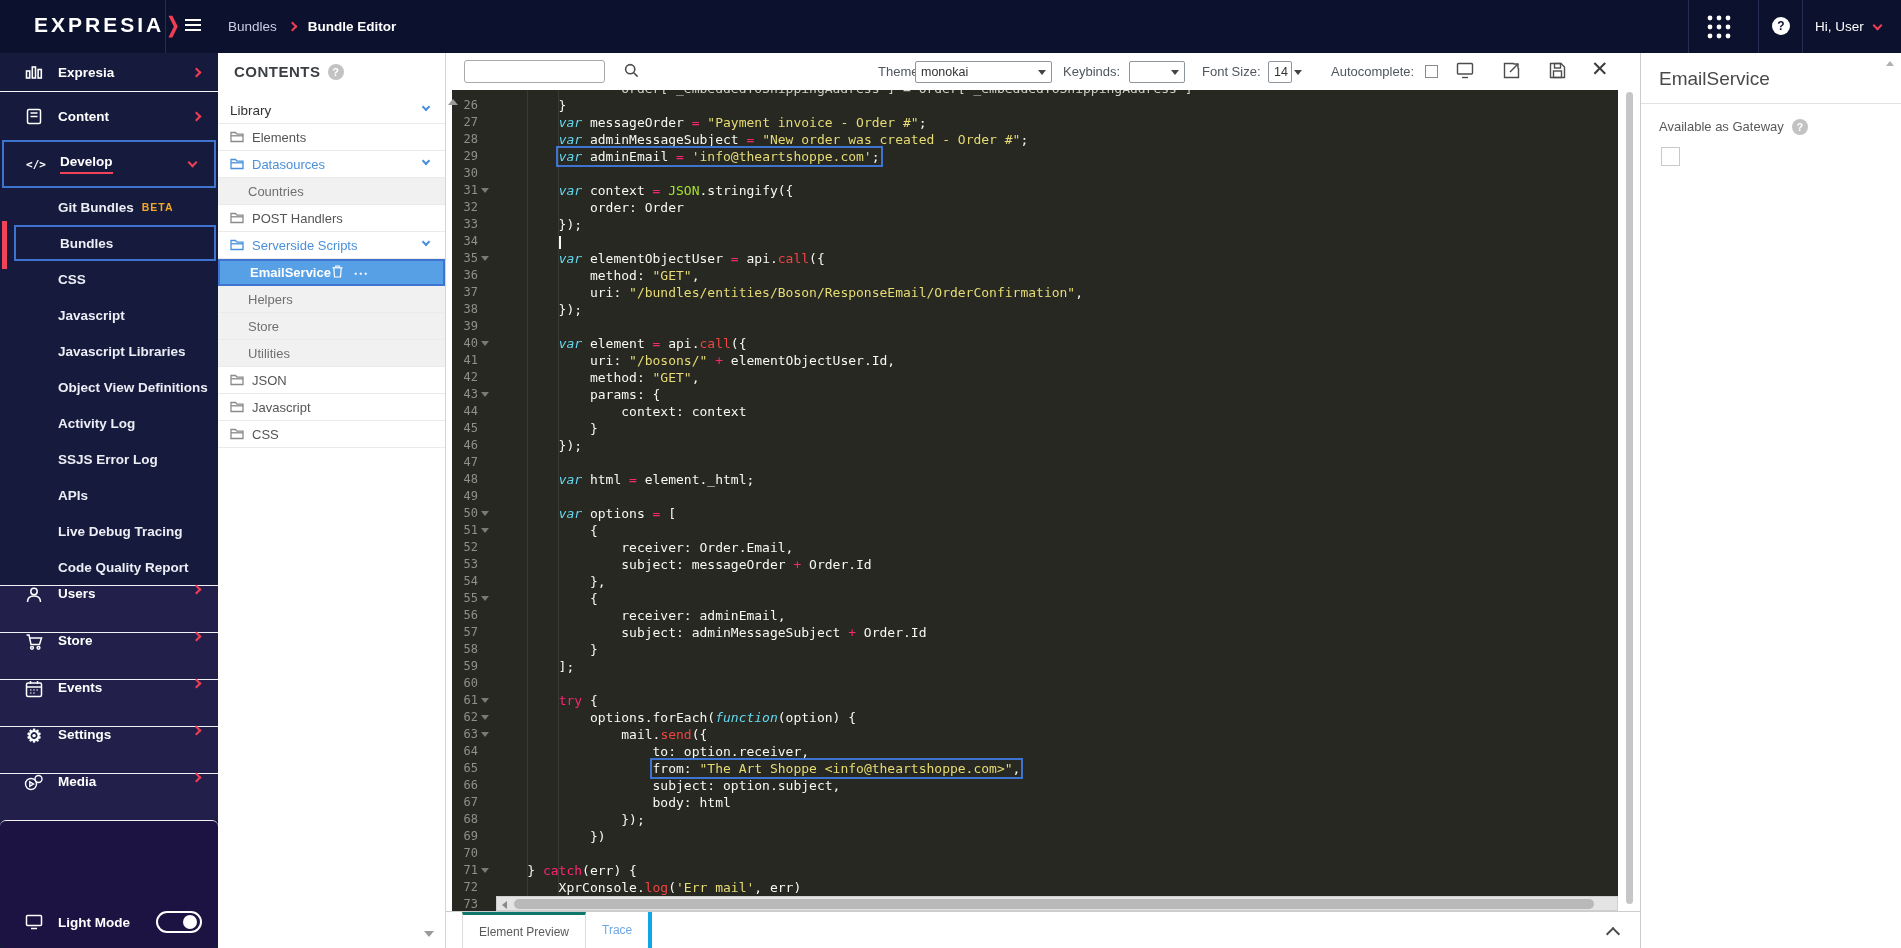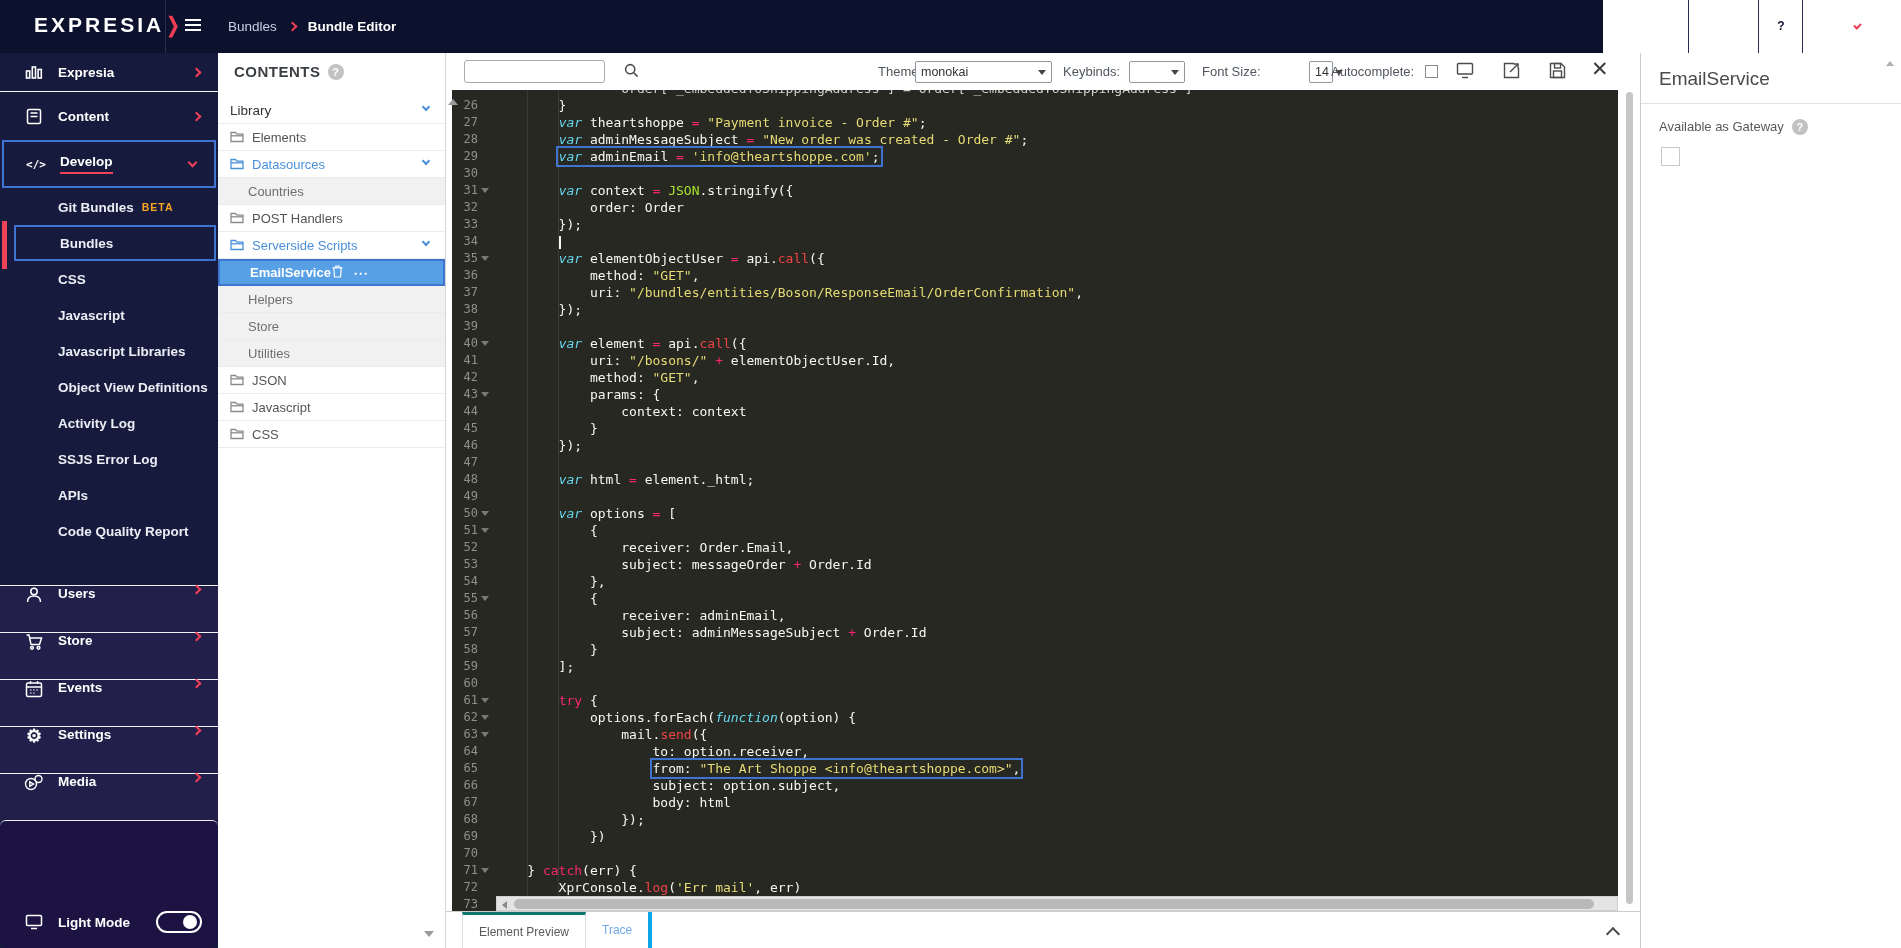--- a/index.html
+++ b/index.html
@@ -1,20 +1,20 @@
 <!DOCTYPE html>
 <html><head>
 <meta charset="utf-8">
 <style>
   * { box-sizing: border-box; margin: 0; padding: 0; }
   html,body { width:1901px; height:948px; }
   body { position:relative; font-family:"Liberation Sans",sans-serif; background:#fff; overflow:hidden; }
 
   
-  .topbar { position:absolute; left:0; top:0; width:1603px; height:53px; background:#0c112e; color:#fff; z-index:6; }
+  .topbar { position:absolute; left:0; top:0; width:1901px; height:53px; background:#0c112e; color:#fff; z-index:6; }
   .logo { position:absolute; left:34px; top:13px; font-size:21px; font-weight:bold; letter-spacing:3px; }
   .logo .lchev { color:#f03e55; }
   .tb-div { position:absolute; top:0; bottom:0; width:1px; background:#272c52; }
   .hamburger { position:absolute; left:185px; top:19px; width:16px; cursor:pointer; }
   .hamburger span { display:block; height:2px; background:#fff; margin-bottom:3px; }
   .crumbs { position:absolute; left:228px; top:0; height:53px; display:flex; align-items:center; gap:12px; }
   .crumb-parent { color:#c9cee4; font-size:13.5px; }
   .crumb-current { color:#fff; font-weight:bold; font-size:13.5px; }
   .chev { display:inline-block; width:7px; height:7px; border-right:2px solid #f03e55; border-bottom:2px solid #f03e55; }
   .chev.r { transform:rotate(-45deg); }
@@ -207,20 +207,23 @@
       <div class="child">
         <span>Activity Log</span>
       </div>
       <div class="child">
         <span>SSJS Error Log</span>
       </div>
       <div class="child">
         <span>APIs</span>
       </div>
       <div class="child">
+        <span>Live Debug Tracing</span>
+      </div>
+      <div class="child">
         <span>Code Quality Report</span>
       </div>
     </div>
   <div class="sections" id="sidebar-sections">
       <div class="section-row">
         <span class="s-icon">
           <svg width="18" height="18" viewBox="0 0 18 18">
             <g fill="none" stroke="#fff" stroke-width="1.5">
               <circle cx="9" cy="5.5" r="3.2"></circle>
               <path d="M2.5 16 C2.5 11.8 5.4 10 9 10 C12.6 10 15.5 11.8 15.5 16"></path>
@@ -422,21 +425,21 @@
   <span class="sel" style="left:469px;width:137px;">
     <span>monokai</span>
       <span class="dn"></span>
   </span>
   <span class="tb-label" style="left:617px;">Keybinds:</span>
   <span class="sel" style="left:683px;width:56px;">
     <span></span>
       <span class="dn"></span>
   </span>
   <span class="tb-label" style="left:756px;">Font Size:</span>
-  <span class="sel" style="left:822px;width:24px;margin-left:41px;">
+  <span class="sel" style="left:822px;width:24px;">
     <span>14</span>
       <span class="dn"></span>
   </span>
   <span class="tb-label" style="left:885px;">Autocomplete:</span>
   <span class="cbx" style="left:979px;"></span>
   <span class="t-icon" style="left:1010px;">
     <svg width="18" height="17" viewBox="0 0 18 17">
         <g fill="none" stroke="#4c4c4c" stroke-width="1.4">
           <rect x="1.5" y="1.5" width="15" height="10.5" rx="1"></rect>
           <line x1="6" y1="15.5" x2="12" y2="15.5"></line>
@@ -470,21 +473,21 @@
   <div class="partial">
       <pre>                Order['_embeddedToShippingAddress'] = Order['_embeddedToShippingAddress']</pre>
     </div>
   <div id="code-rows">
       <div class="crow">
         <div class="gut"><span>26</span></div>
         <pre class="cline"><span class="tk-n">        }</span></pre>
       </div>
       <div class="crow">
         <div class="gut"><span>27</span></div>
-        <pre class="cline"><span class="tk-n">        </span><span class="tk-s">var</span><span class="tk-n"> theartshoppe </span><span class="tk-k">=</span><span class="tk-n"> </span><span class="tk-str">"Payment invoice - Order #"</span><span class="tk-n">;</span></pre>
+        <pre class="cline"><span class="tk-n">        </span><span class="tk-s">var</span><span class="tk-n"> messageOrder </span><span class="tk-k">=</span><span class="tk-n"> </span><span class="tk-str">"Payment invoice - Order #"</span><span class="tk-n">;</span></pre>
       </div>
       <div class="crow">
         <div class="gut"><span>28</span></div>
         <pre class="cline"><span class="tk-n">        </span><span class="tk-s">var</span><span class="tk-n"> adminMessageSubject </span><span class="tk-k">=</span><span class="tk-n"> </span><span class="tk-str">"New order was created - Order #"</span><span class="tk-n">;</span></pre>
       </div>
       <div class="crow">
         <div class="gut"><span>29</span></div>
         <pre class="cline"><span class="tk-n">        </span><span class="hlbox"><span class="tk-s">var</span><span class="tk-n"> adminEmail </span><span class="tk-k">=</span><span class="tk-n"> </span><span class="tk-str">'info@theartshoppe.com'</span><span class="tk-n">;</span></span></pre>
       </div>
       <div class="crow">

